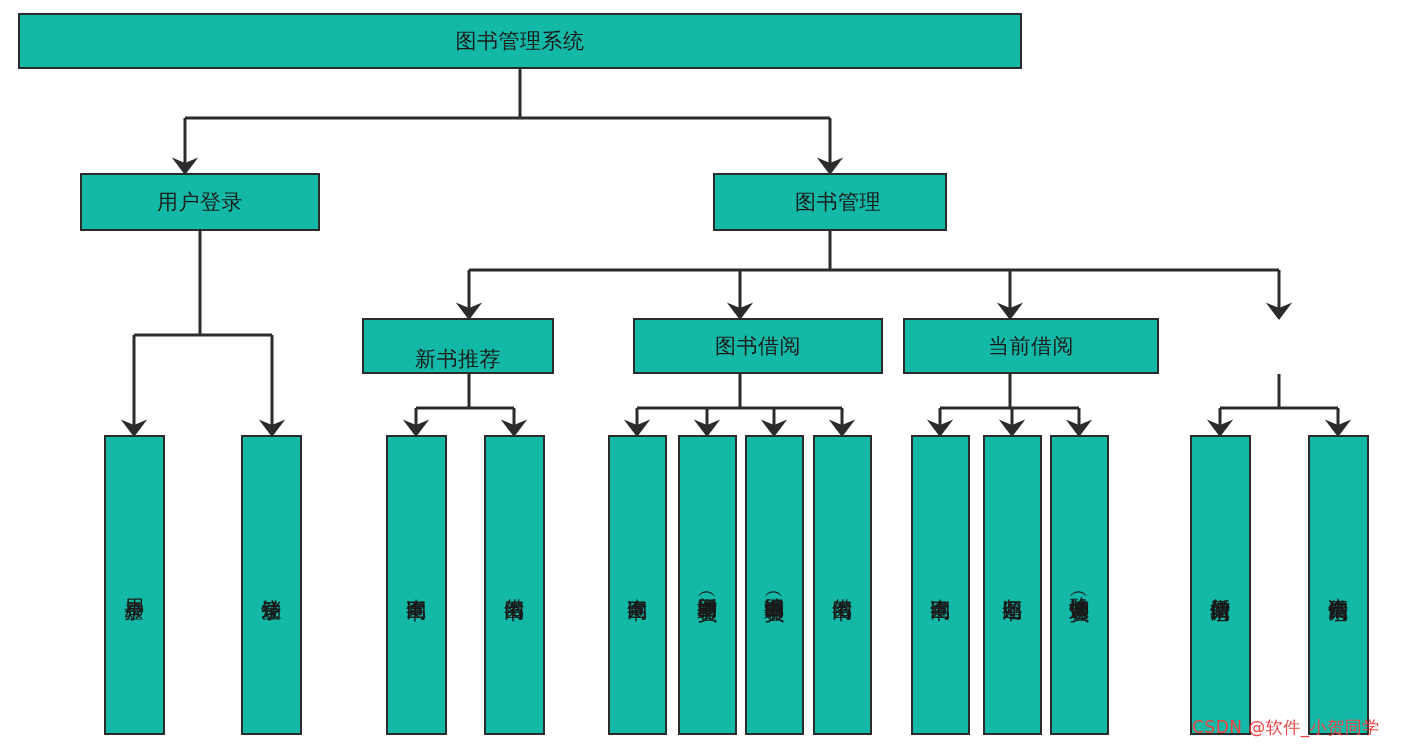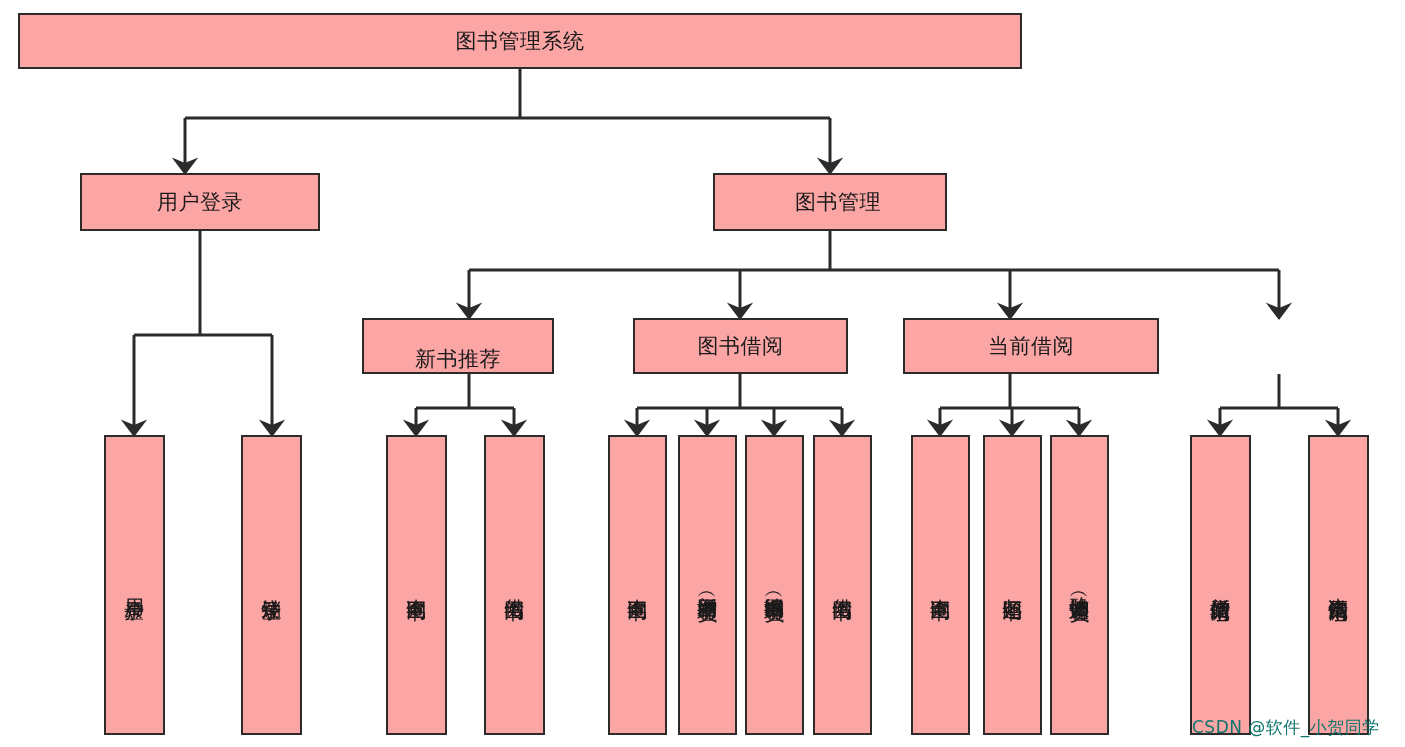--- a/index.html
+++ b/index.html
@@ -21,21 +21,21 @@
     position: absolute;
     left: 0;
     top: 0;
     width: 1405px;
     height: 747px;
   }
   .node {
     position: absolute;
     box-sizing: border-box;
     border: 2px solid #2b2b2b;
-    background: #fca5a5;
+    background: #14b8a6;
     display: flex;
     align-items: center;
     justify-content: center;
     color: #1a1a1a;
   }
   .node-label {
     font-size: 21px;
     line-height: 1.25;
     letter-spacing: 0.5px;
     white-space: nowrap;
@@ -48,21 +48,21 @@
     text-orientation: upright;
     font-size: 20px;
     line-height: 1.22;
     letter-spacing: 1px;
     white-space: normal;
     max-height: 100%;
   }
   .watermark {
     position: absolute;
     font-size: 17px;
-    color: #0f766e;
+    color: #ef4444;
     white-space: nowrap;
     letter-spacing: 0.5px;
   }
 </style>
 </head>
 <body>
 
 <div id="canvas">
 
   <svg id="diagram-svg" viewBox="0 0 1405 747" xmlns="http://www.w3.org/2000/svg">
@@ -123,21 +123,21 @@
   <div class="node" id="node-user-login" style="left: 80px; top: 173px; width: 240px; height: 58px;">
     <span class="node-label">用户登录</span>
   </div>
   <div class="node" id="node-book-manage" style="left: 713px; top: 173px; width: 234px; height: 58px; padding-left: 16px;">
     <span class="node-label">图书管理</span>
   </div>
 
   <div class="node" id="node-new-book-recommend" style="left: 362px; top: 318px; width: 192px; height: 56px; align-items: flex-end;">
     <span class="node-label">新书推荐</span>
   </div>
-  <div class="node" id="node-book-borrow" style="left: 633px; top: 318px; width: 215px; height: 56px;">
+  <div class="node" id="node-book-borrow" style="left: 633px; top: 318px; width: 250px; height: 56px;">
     <span class="node-label">图书借阅</span>
   </div>
   <div class="node" id="node-current-borrow" style="left: 903px; top: 318px; width: 256px; height: 56px;">
     <span class="node-label">当前借阅</span>
   </div>
 
   <div class="node vertical" id="node-leaf-0" style="left: 104px; top: 435px; width: 61px; height: 300px;">
     <span class="node-label">用户登录</span>
   </div>
   <div class="node vertical" id="node-leaf-1" style="left: 241px; top: 435px; width: 61px; height: 300px;">

